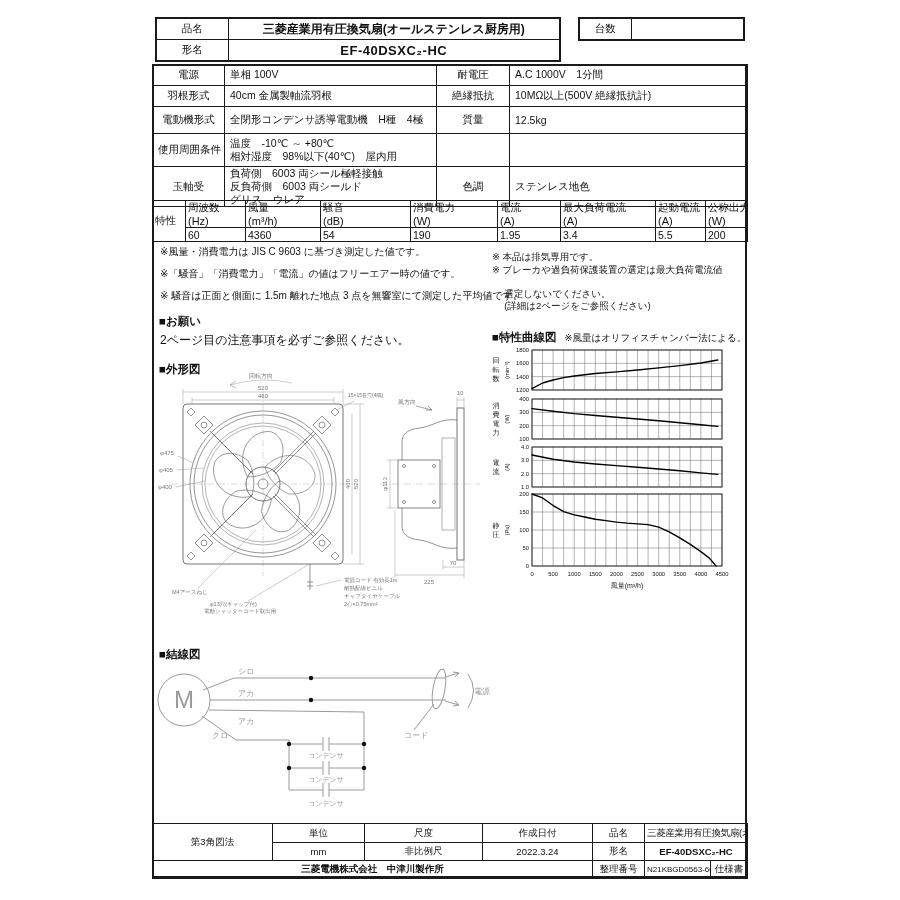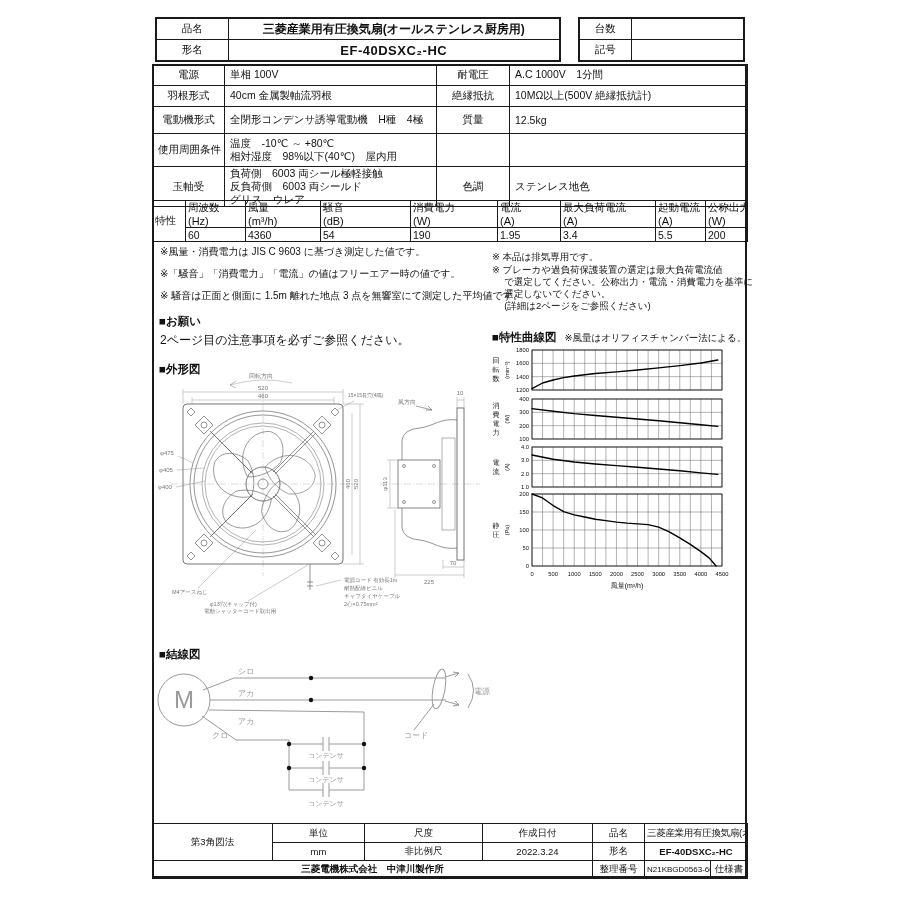--- a/index.html
+++ b/index.html
@@ -61,24 +61,20 @@
 <table class="hdr-table abs" style="left:578px;top:17px;width:167px;">
   <colgroup>
       <col style="width:52px">
       <col>
     </colgroup>
   <tbody>
       <tr>
     <td class="tc">台数</td>
     <td></td>
   </tr>
-  <tr>
-    <td class="tc">記号</td>
-    <td></td>
-  </tr>
 </tbody>
   </table>
 
 <div id="outer-box" class="abs">
 
   <table class="spec-table">
     <colgroup>
         <col style="width:72px">
         <col style="width:212px">
         <col style="width:73px">
@@ -185,21 +181,20 @@
     </tr>
   </tbody>
     </table>
 
   <div class="note-line" style="left:6px;top:179px">※風量・消費電力は JIS C 9603 に基づき測定した値です。</div>
   <div class="note-line" style="left:6px;top:201px">※「騒音」「消費電力」「電流」の値はフリーエアー時の値です。</div>
   <div class="note-line" style="left:6px;top:223px">※ 騒音は正面と側面に 1.5m 離れた地点 3 点を無響室にて測定した平均値です。</div>
 
   <div class="note-line" style="left:338px;top:185px;font-size:9.5px">※ 本品は排気専用です。</div>
   <div class="note-line" style="left:338px;top:198px;font-size:9.5px">※ ブレーカや過負荷保護装置の選定は最大負荷電流値</div>
-  <div class="note-line" style="left:338px;top:210px;font-size:9.5px">　 で選定してください。公称出力・電流・消費電力を基準に</div>
   <div class="note-line" style="left:338px;top:222px;font-size:9.5px">　 選定しないでください。</div>
   <div class="note-line" style="left:338px;top:234px;font-size:9.5px">　 (詳細は2ページをご参照ください)</div>
 
   <div class="sec-title" style="left:5px;top:248px">■お願い</div>
   <div class="plain" style="left:6px;top:266px">2ページ目の注意事項を必ずご参照ください。</div>
 
   <div class="sec-title" style="left:338px;top:264px">
     <span>■特性曲線図</span><span class="sec-note">※風量はオリフィスチャンバー法による。</span>
   </div>
 

